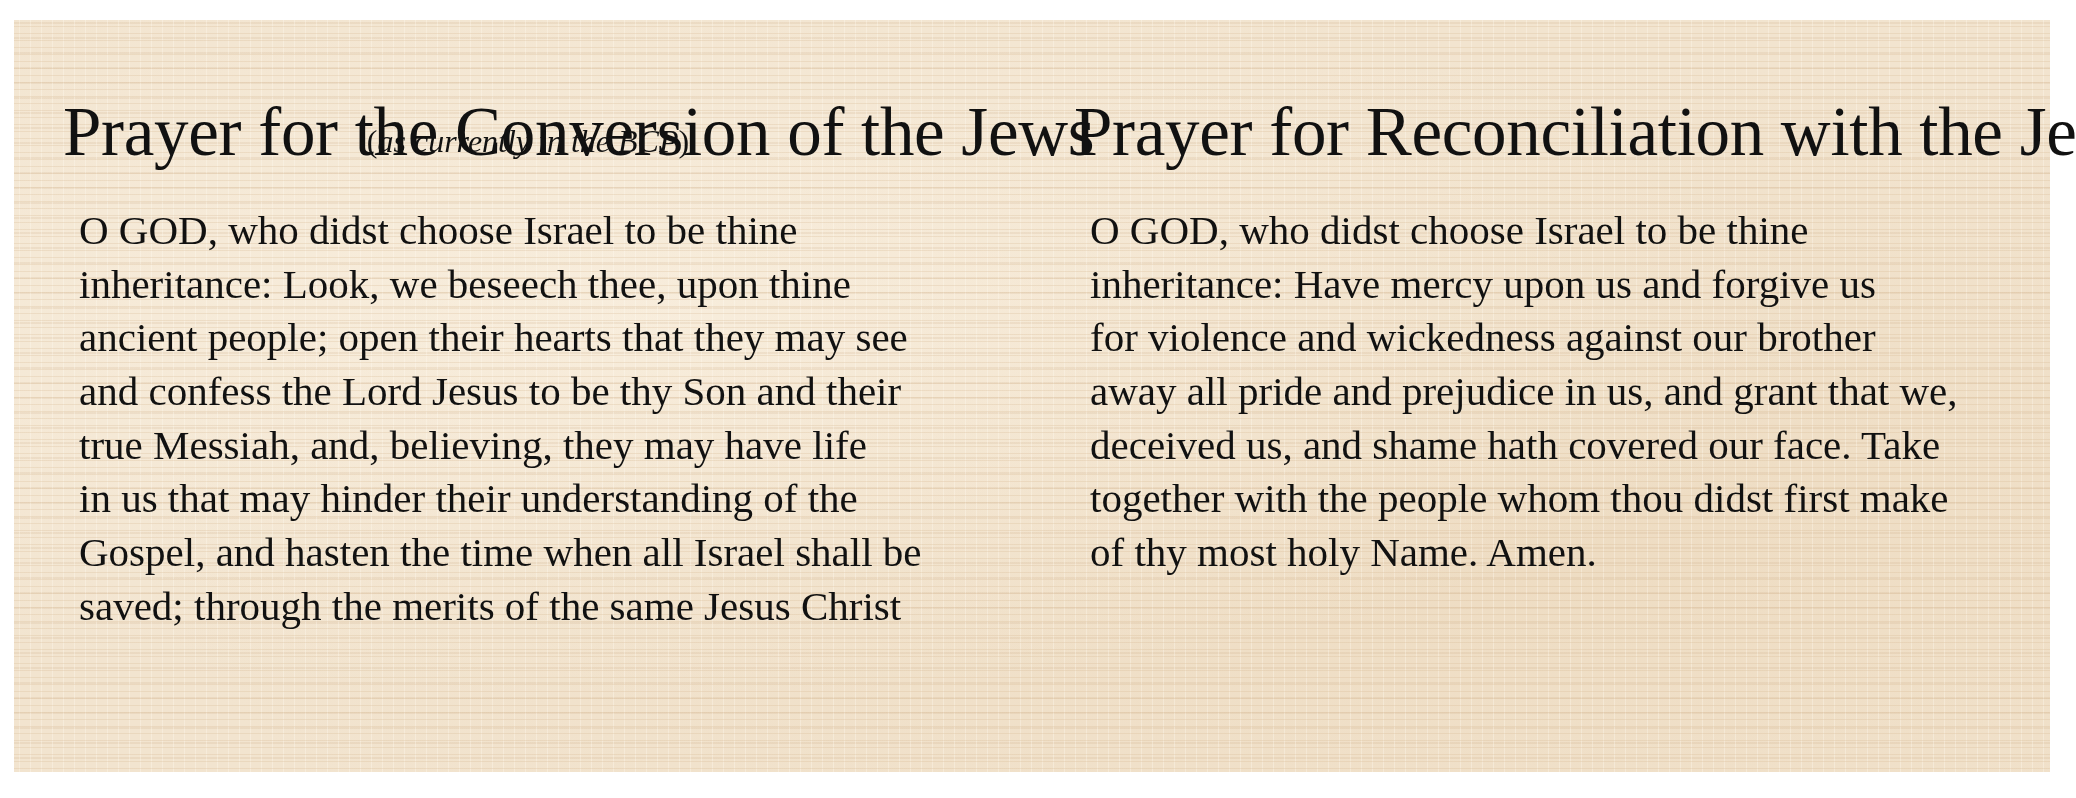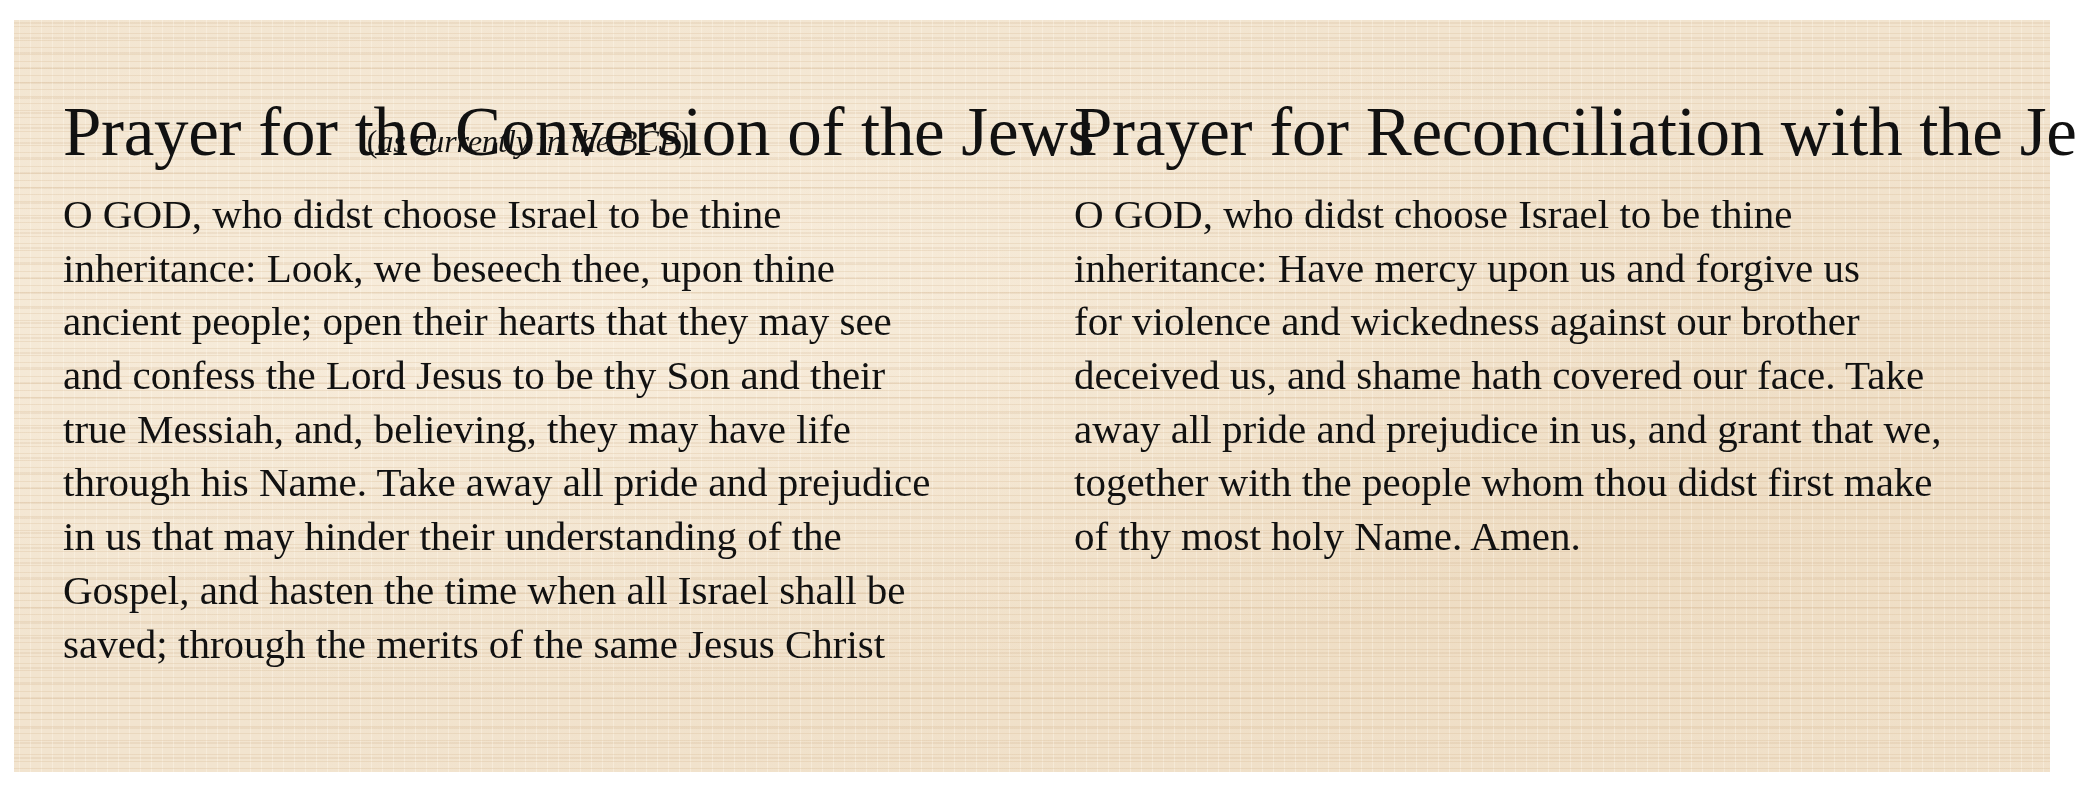--- a/index.html
+++ b/index.html
@@ -88,21 +88,21 @@
       font-style: normal;
     }
     .subtitle .it {
       font-style: italic;
     }
     .body-text {
       position: absolute;
       top: 168px;
       left: 0;
       width: 960px;
-      margin: 0;
+      margin: 16px;
       font-size: 41px;
       line-height: 53.7px;
       white-space: nowrap;
     }
     .body-text .line {
       display: block;
       height: 53.7px;
     }
   </style>
 </head>
@@ -114,33 +114,32 @@
     <h1 class="heading">Prayer for the Conversion of the Jews</h1>
     <div class="subtitle">
       <span class="paren">(</span><span class="it">as currently in the BCP</span><span class="paren">)</span>
     </div>
     <p class="body-text">
       <span class="line">O GOD, who didst choose Israel to be thine</span>
       <span class="line">inheritance: Look, we beseech thee, upon thine</span>
       <span class="line">ancient people; open their hearts that they may see</span>
       <span class="line">and confess the Lord Jesus to be thy Son and their</span>
       <span class="line">true Messiah, and, believing, they may have life</span>
-      <span class="line">through his Name. Take away all pride and prejudice</span>
       <span class="line">in us that may hinder their understanding of the</span>
       <span class="line">Gospel, and hasten the time when all Israel shall be</span>
       <span class="line">saved; through the merits of the same Jesus Christ</span>
     </p>
   </section>
 
   <section class="column right">
     <h1 class="heading">Prayer for Reconciliation with the Jews</h1>
     <p class="body-text">
       <span class="line">O GOD, who didst choose Israel to be thine</span>
       <span class="line">inheritance: Have mercy upon us and forgive us</span>
       <span class="line">for violence and wickedness against our brother</span>
+      <span class="line">away all pride and prejudice in us, and grant that we,</span>
       <span class="line">deceived us, and shame hath covered our face. Take</span>
-      <span class="line">away all pride and prejudice in us, and grant that we,</span>
       <span class="line">together with the people whom thou didst first make</span>
       <span class="line">of thy most holy Name. Amen.</span>
     </p>
   </section>
 
 </div>
 
 </body></html>

